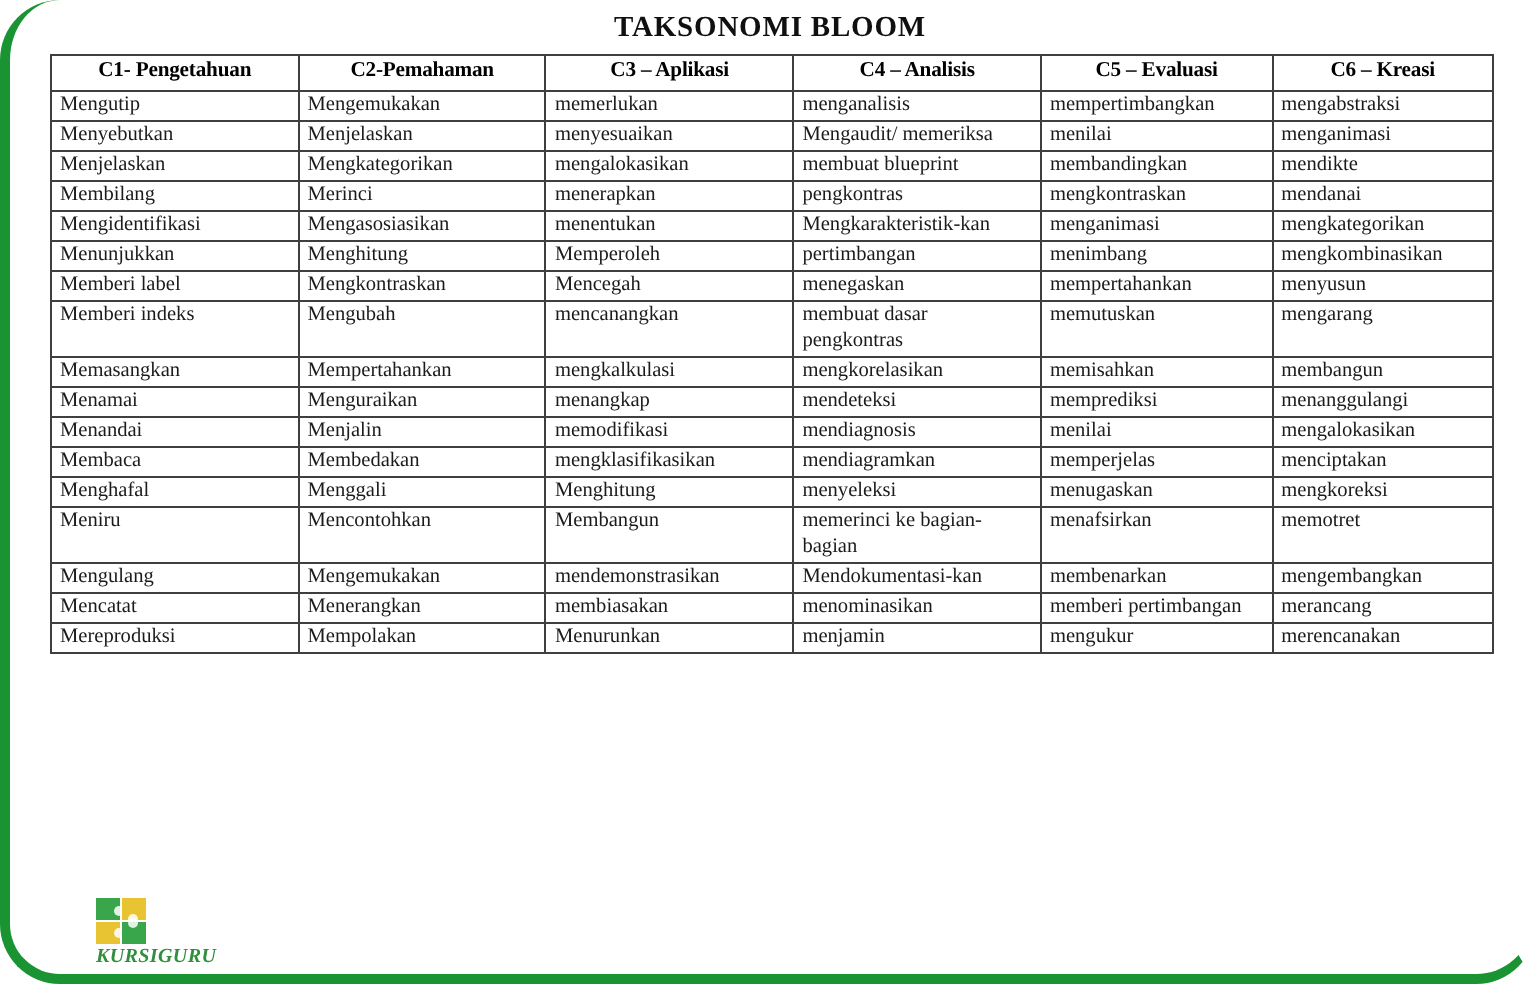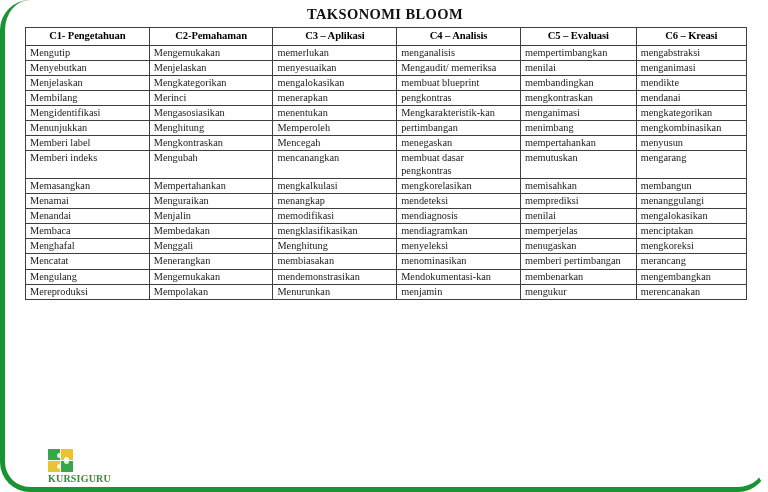--- a/index.html
+++ b/index.html
@@ -71,20 +71,21 @@
   .c5 { width: 16.0%; }
   .c6 { width: 15.2%; }
 
   .footer {
     position: absolute;
     left: 43px;
     bottom: 3px;
     display: flex;
     flex-direction: column;
     align-items: flex-start;
+    font-style: italic;
   }
   .logo-mark {
     width: 25px;
     height: 23px;
     display: grid;
     grid-template-columns: 1fr 1fr;
     grid-template-rows: 1fr 1fr;
     gap: 1px;
     background: #ffffff;
   }
@@ -232,34 +233,42 @@
           </tr>
           <tr>
             <td class="c1">Menghafal</td>
             <td class="c2">Menggali</td>
             <td class="c3">Menghitung</td>
             <td class="c4">menyeleksi</td>
             <td class="c5">menugaskan</td>
             <td class="c6">mengkoreksi</td>
           </tr>
           <tr>
+            <td class="c1">Meniru</td>
+            <td class="c2">Mencontohkan</td>
+            <td class="c3">Membangun</td>
+            <td class="c4">memerinci ke bagian-bagian</td>
+            <td class="c5">menafsirkan</td>
+            <td class="c6">memotret</td>
+          </tr>
+          <tr>
+            <td class="c1">Mengulang</td>
+            <td class="c2">Mengemukakan</td>
+            <td class="c3">mendemonstrasikan</td>
+            <td class="c4">Mendokumentasi-kan</td>
+            <td class="c5">membenarkan</td>
+            <td class="c6">mengembangkan</td>
+          </tr>
+          <tr>
             <td class="c1">Mencatat</td>
             <td class="c2">Menerangkan</td>
             <td class="c3">membiasakan</td>
             <td class="c4">menominasikan</td>
             <td class="c5">memberi pertimbangan</td>
             <td class="c6">merancang</td>
-          </tr>
-          <tr>
-            <td class="c1">Mengulang</td>
-            <td class="c2">Mengemukakan</td>
-            <td class="c3">mendemonstrasikan</td>
-            <td class="c4">Mendokumentasi-kan</td>
-            <td class="c5">membenarkan</td>
-            <td class="c6">mengembangkan</td>
           </tr>
           <tr>
             <td class="c1">Mereproduksi</td>
             <td class="c2">Mempolakan</td>
             <td class="c3">Menurunkan</td>
             <td class="c4">menjamin</td>
             <td class="c5">mengukur</td>
             <td class="c6">merencanakan</td>
           </tr>
         </tbody>

